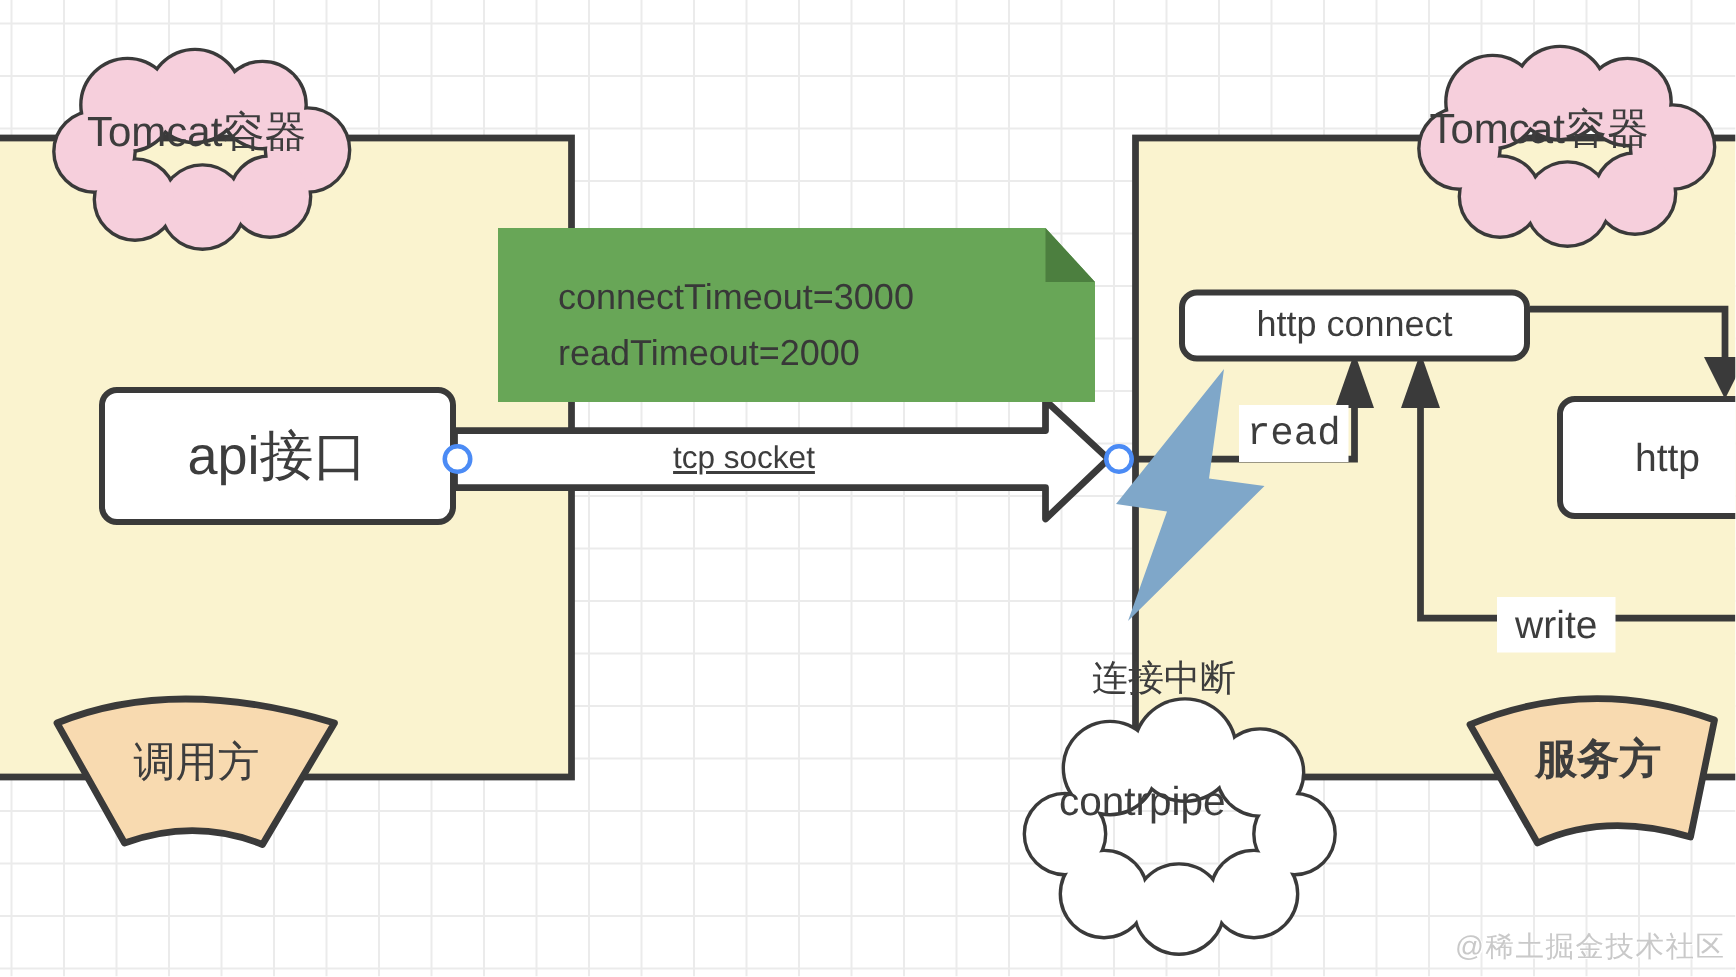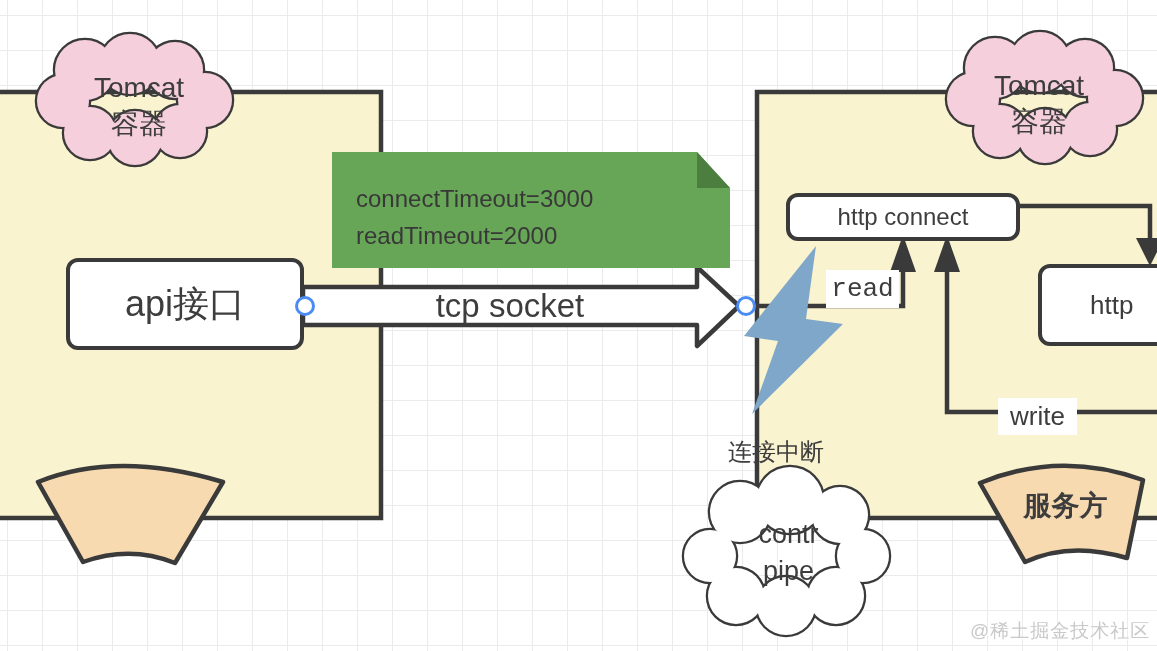--- a/index.html
+++ b/index.html
@@ -16,27 +16,27 @@
   }
   #shapes{position:absolute;left:0;top:0;z-index:1;}
   .abs{position:absolute;z-index:2;}
   .box{
     box-sizing:border-box;background:#ffffff;border:4px solid #3a3a3a;
     border-radius:12px;display:flex;align-items:center;justify-content:center;
   }
   .api-box{left:66px;top:258px;width:238px;height:92px;font-size:36px;}
   .http-box{left:786px;top:193px;width:234px;height:48px;font-size:24px;}
   .contr-box{left:1038px;top:264px;width:232px;height:82px;justify-content:flex-start;padding-left:48px;font-size:26px;}
-  .arrow-label{left:330px;top:289px;width:360px;height:34px;display:flex;align-items:center;justify-content:center;font-size:33px;}
-  .note-text{left:356px;top:180px;font-size:24px;line-height:37px;color:#383838;}
+  .arrow-label{left:316px;top:289px;width:360px;height:34px;display:flex;align-items:center;justify-content:center;font-size:21px;text-decoration:underline;}
+  .note-text{left:372px;top:180px;font-size:24px;line-height:37px;color:#383838;}
   .io-label{background:#ffffff;display:flex;align-items:center;justify-content:center;font-size:26px;}
   .read-label{left:826px;top:270px;width:73px;height:38px;font-family:Liberation Mono, monospace;}
   .write-label{left:953px;top:398px;width:79px;height:37px;margin-left:45px;}
   .break-label{left:728px;top:436px;font-size:24px;}
-  .cloud-text{display:flex;flex-direction:column;align-items:center;text-align:left;font-size:28px;line-height:36px;}
+  .cloud-text{display:flex;flex-direction:row;align-items:center;text-align:left;font-size:28px;line-height:36px;}
   .cloud-text-left{left:58px;top:70px;width:162px;}
   .cloud-text-right{left:953px;top:68px;width:172px;}
   .cloud-text-error{left:706px;top:516px;width:165px;font-size:27px;line-height:37px;}
   .fan-label{display:flex;align-items:center;justify-content:center;font-size:28px;}
   .fan-label-left{left:66px;top:490px;width:130px;height:36px;}
   .fan-label-right{left:998px;top:488px;width:135px;height:36px;font-weight:bold;}
   .watermark{left:970px;top:606px;font-size:19px;color:#c9c9c9;letter-spacing:1px;text-shadow:1px 1px 0 #ffffff;z-index:4;margin-top:12px;}
   .connector{
     position:absolute;z-index:5;width:14px;height:14px;border-radius:50%;
     background:#ffffff;border:3px solid #4b8bf5;
@@ -179,20 +179,21 @@
   <div class="abs cloud-text cloud-text-right">
     <div>Tomcat</div>
     <div>容器</div>
   </div>
 
   <div class="abs cloud-text cloud-text-error">
     <div>contr</div>
     <div>pipe</div>
   </div>
 
+  <div class="abs fan-label fan-label-left">调用方</div>
   <div class="abs fan-label fan-label-right">服务方</div>
 
   <div class="abs watermark">@稀土掘金技术社区</div>
 
   <div class="connector connector-left"></div>
   <div class="connector connector-right"></div>
 
 </div>
 
 </body></html>

